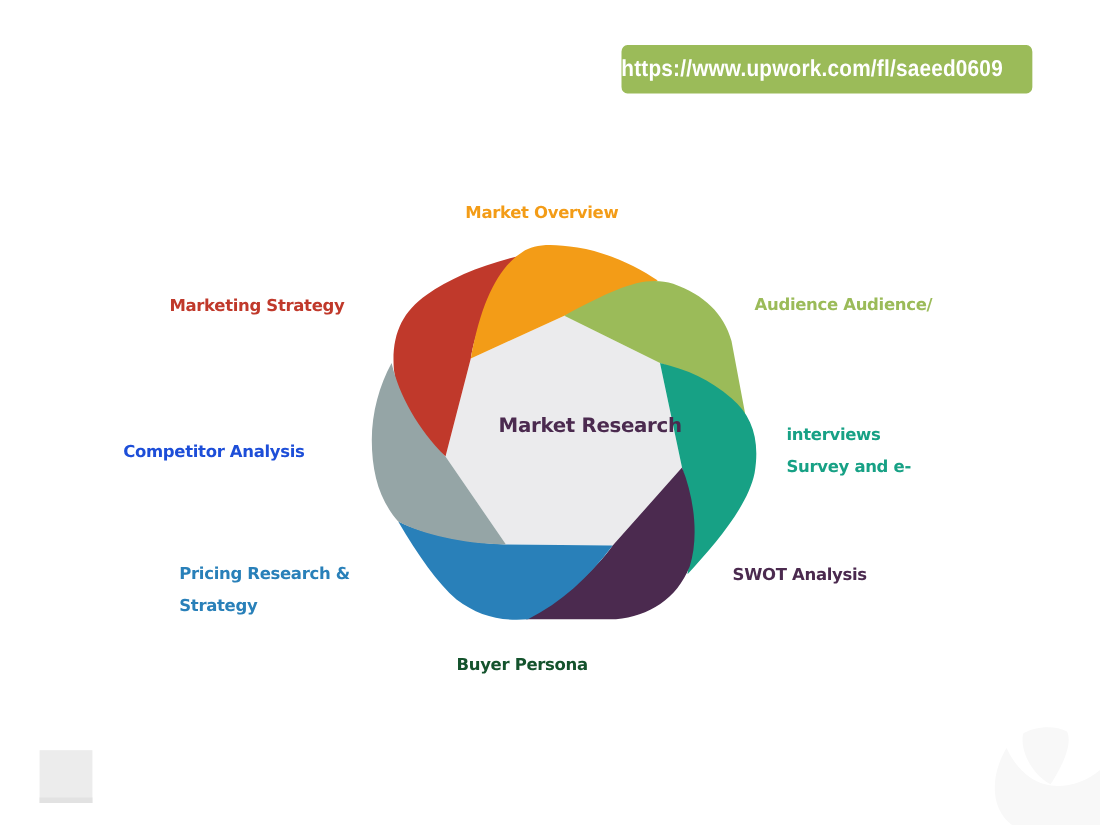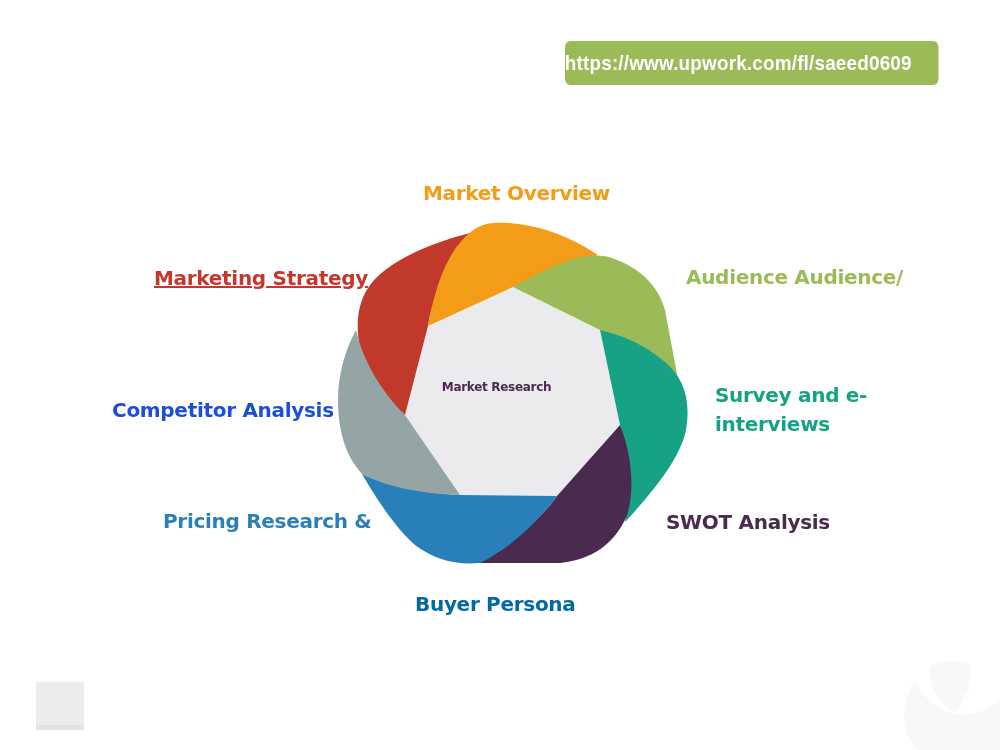--- a/index.html
+++ b/index.html
@@ -14,28 +14,28 @@
       color: #ffffff; font-family: "Liberation Sans", sans-serif;
       font-size: 21px; font-weight: bold;
       display: flex; align-items: center; justify-content: center;
       letter-spacing: 0.2px;
       transform: scaleX(0.9); transform-origin: left center;
       box-sizing: border-box; padding-right: 30px;
     }
     svg.wheel { position: absolute; left: 0; top: 0; }
     .label {
       position: absolute; font-family: "DejaVu Sans", sans-serif;
-      font-weight: bold; font-size: 20px; line-height: 29px;
+      font-weight: bold; font-size: 15px; line-height: 29px;
       white-space: nowrap; letter-spacing: -0.3px;
     }
     .center-label {
-      position: absolute; left: 384px; top: 373px; width: 225px;
+      position: absolute; left: 424px; top: 373px; width: 225px;
       text-align: center; color: #4b2a4f;
       font-family: "DejaVu Sans", sans-serif; font-weight: bold;
-      font-size: 12px; line-height: 29px; letter-spacing: -0.3px;
+      font-size: 18px; line-height: 29px; letter-spacing: -0.3px;
     }
     .corner-box {
       position: absolute; left: 36px; top: 682px; width: 48px; height: 48px;
       background: #ececec; border-bottom: 5px solid #e2e2e2; box-sizing: border-box;
     }
     .watermark { position: absolute; left: 895px; top: 645px; }
   </style>
 </head>
 <body>
 
@@ -62,34 +62,35 @@
 
 <div class="center-label">
   <div>Market Research</div>
 </div>
 
 <div class="label" style="left:423px; top:179px; color:#f39c17;">Market Overview</div>
 
 <div class="label" style="left:686px; top:263px; color:#9bbb59;">Audience Audience/</div>
 
 <div class="label" style="left:715px; top:381px; color:#17a185;">
+  <div>interviews</div>
   <div>Survey and e-</div>
-  <div>interviews</div>
 </div>
 
 <div class="label" style="left:666px; top:508px; color:#4b2a4f;text-align:center;">SWOT Analysis</div>
 
-<div class="label" style="left:415px; top:590px; color:#0369a1;">Buyer Persona</div>
+<div class="label" style="left:415px; top:590px; color:#14532d;">Buyer Persona</div>
 
 <div class="label" style="left:163px; top:507px; color:#2980b9;">
   <div>Pricing Research &amp;</div>
+  <div>Strategy</div>
 </div>
 
 <div class="label" style="left:112px; top:396px; color:#1d4ed8;">Competitor Analysis</div>
 
-<div class="label" style="left:154px; top:264px; color:#c0392b;text-decoration:underline;">Marketing Strategy</div>
+<div class="label" style="left:154px; top:264px; color:#c0392b;">Marketing Strategy</div>
 
 <div class="corner-box"></div>
 
 <svg class="watermark" width="105" height="105" viewBox="0 0 105 105">
   <path d="M20,35 C5,60 5,90 25,105 L105,105 L105,55 C90,68 70,72 55,68 C40,64 28,52 20,35 Z" fill="#f8f8f8"></path>
   <path d="M35,22 C45,15 65,14 75,20 C80,30 72,50 60,68 C45,60 32,40 35,22 Z" fill="#f8f8f8"></path>
 </svg>
 
 </body></html>

